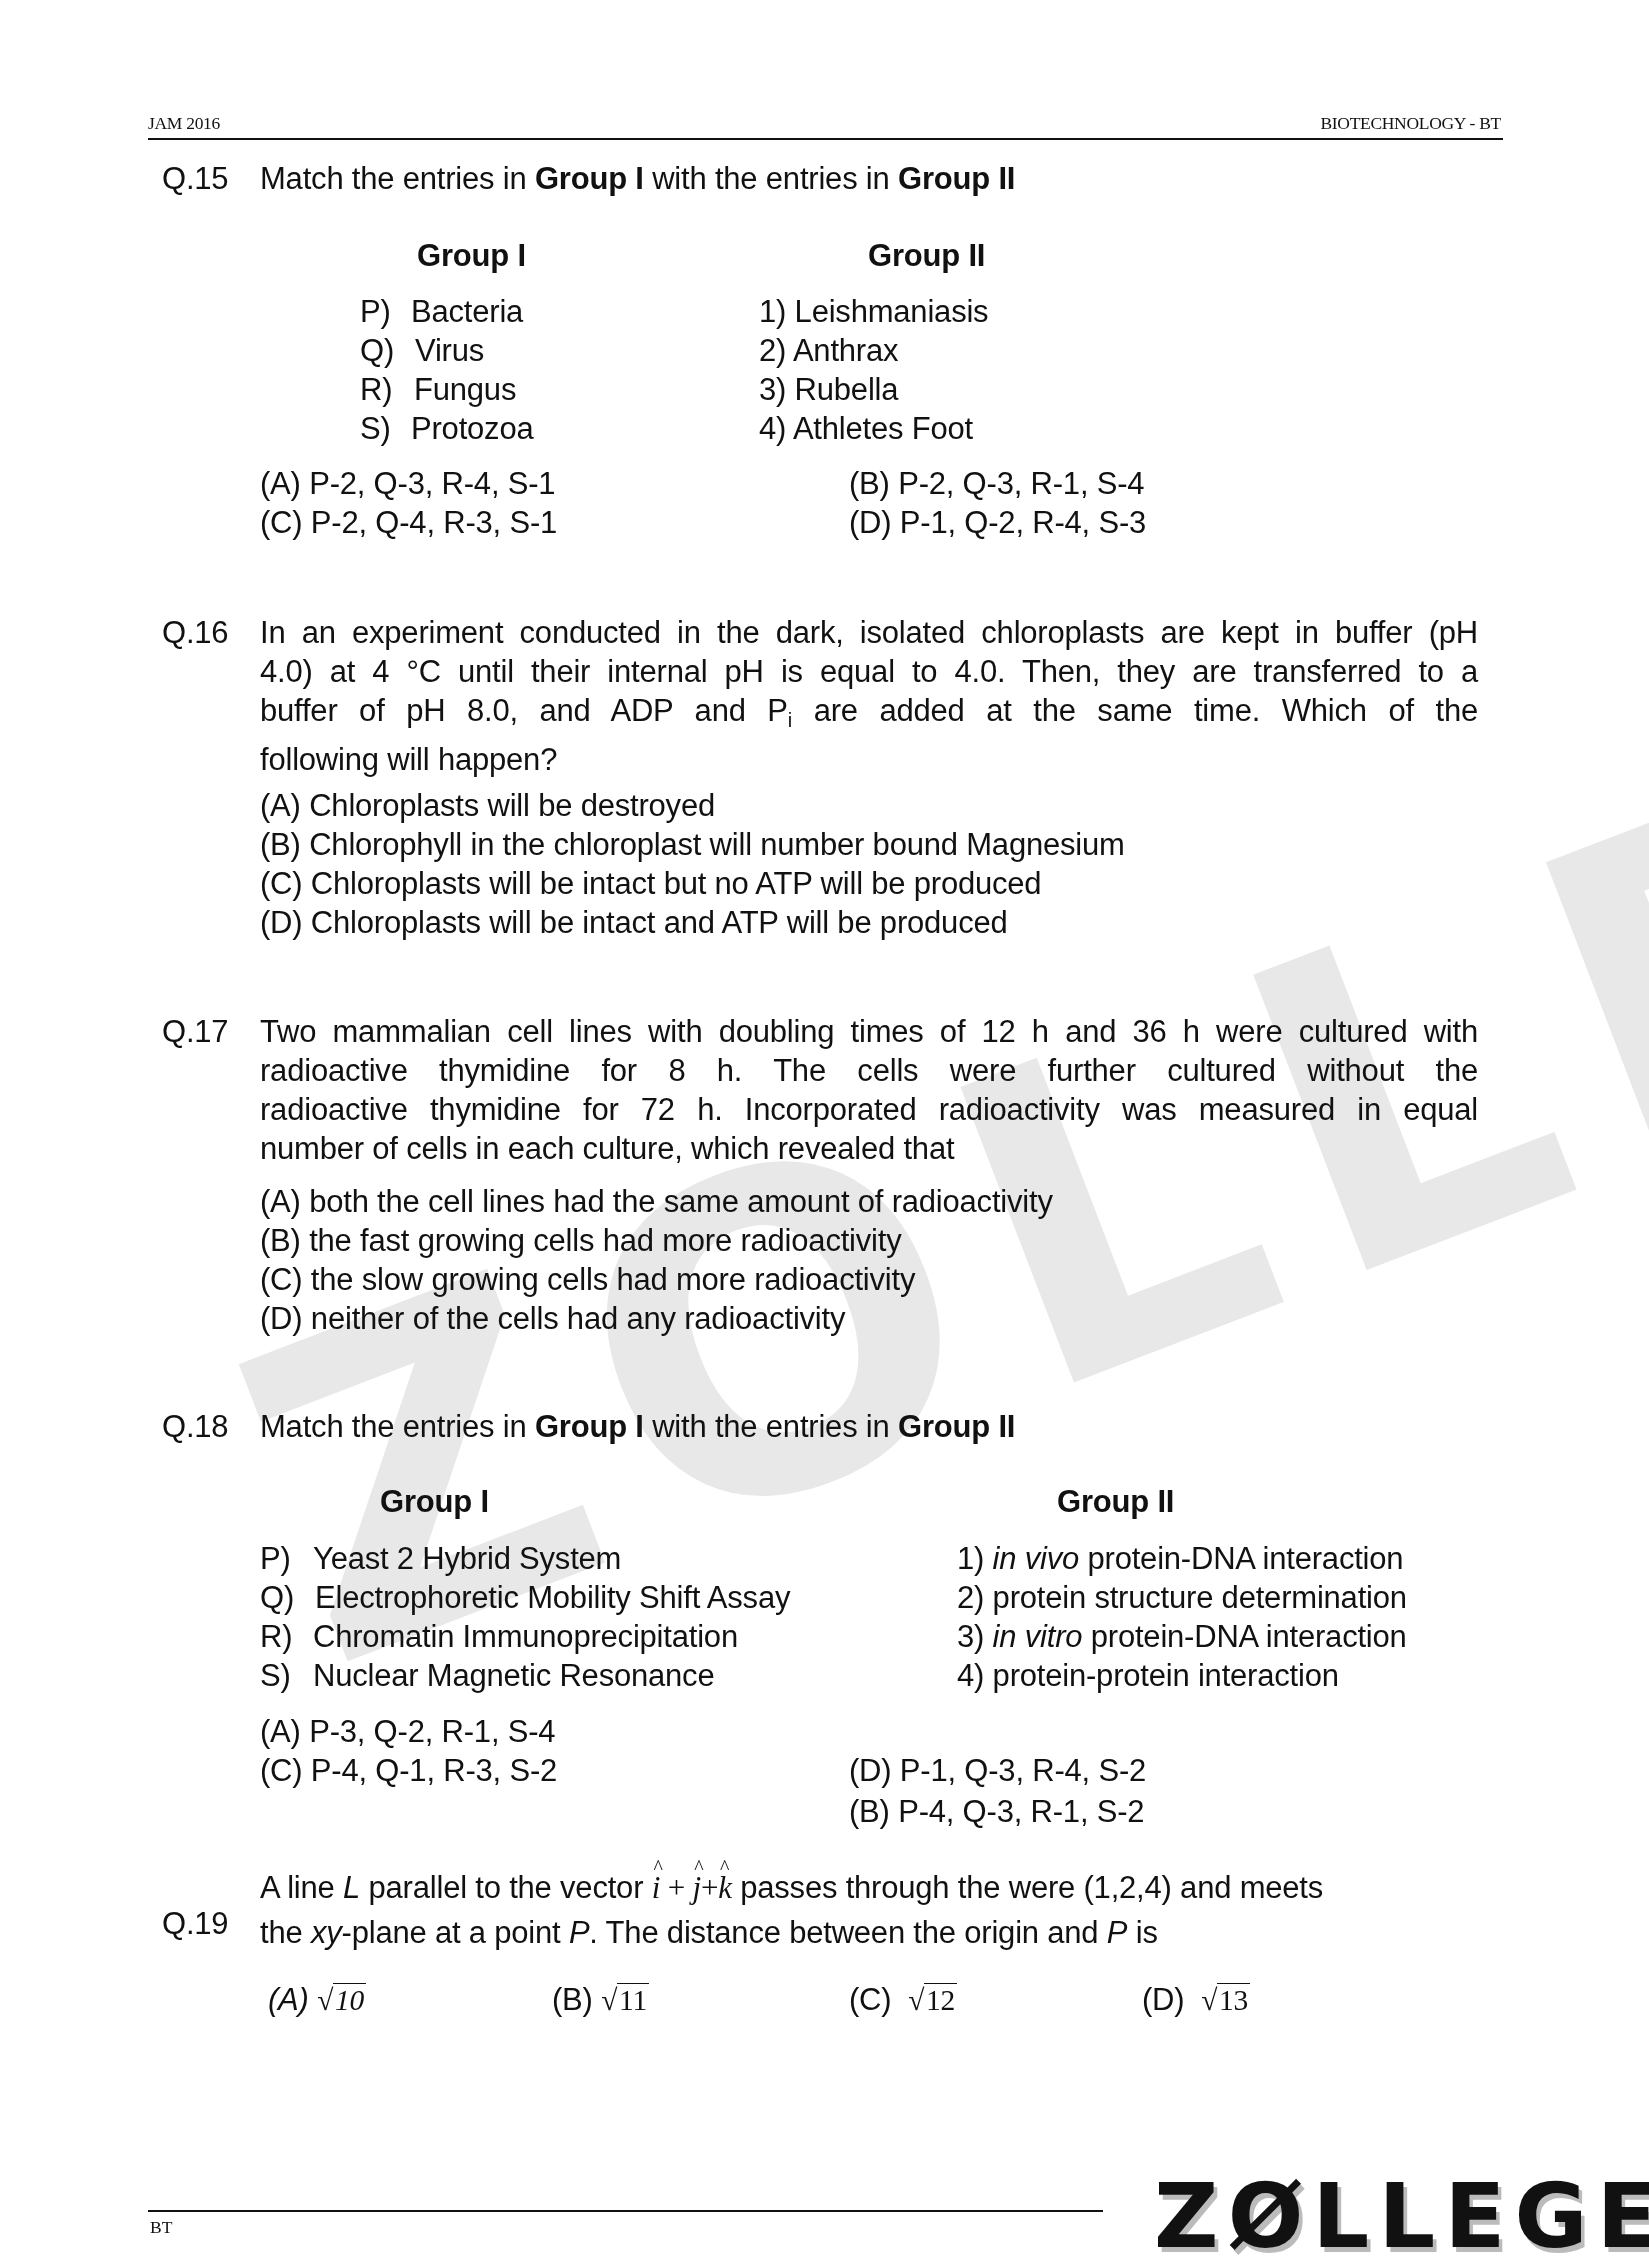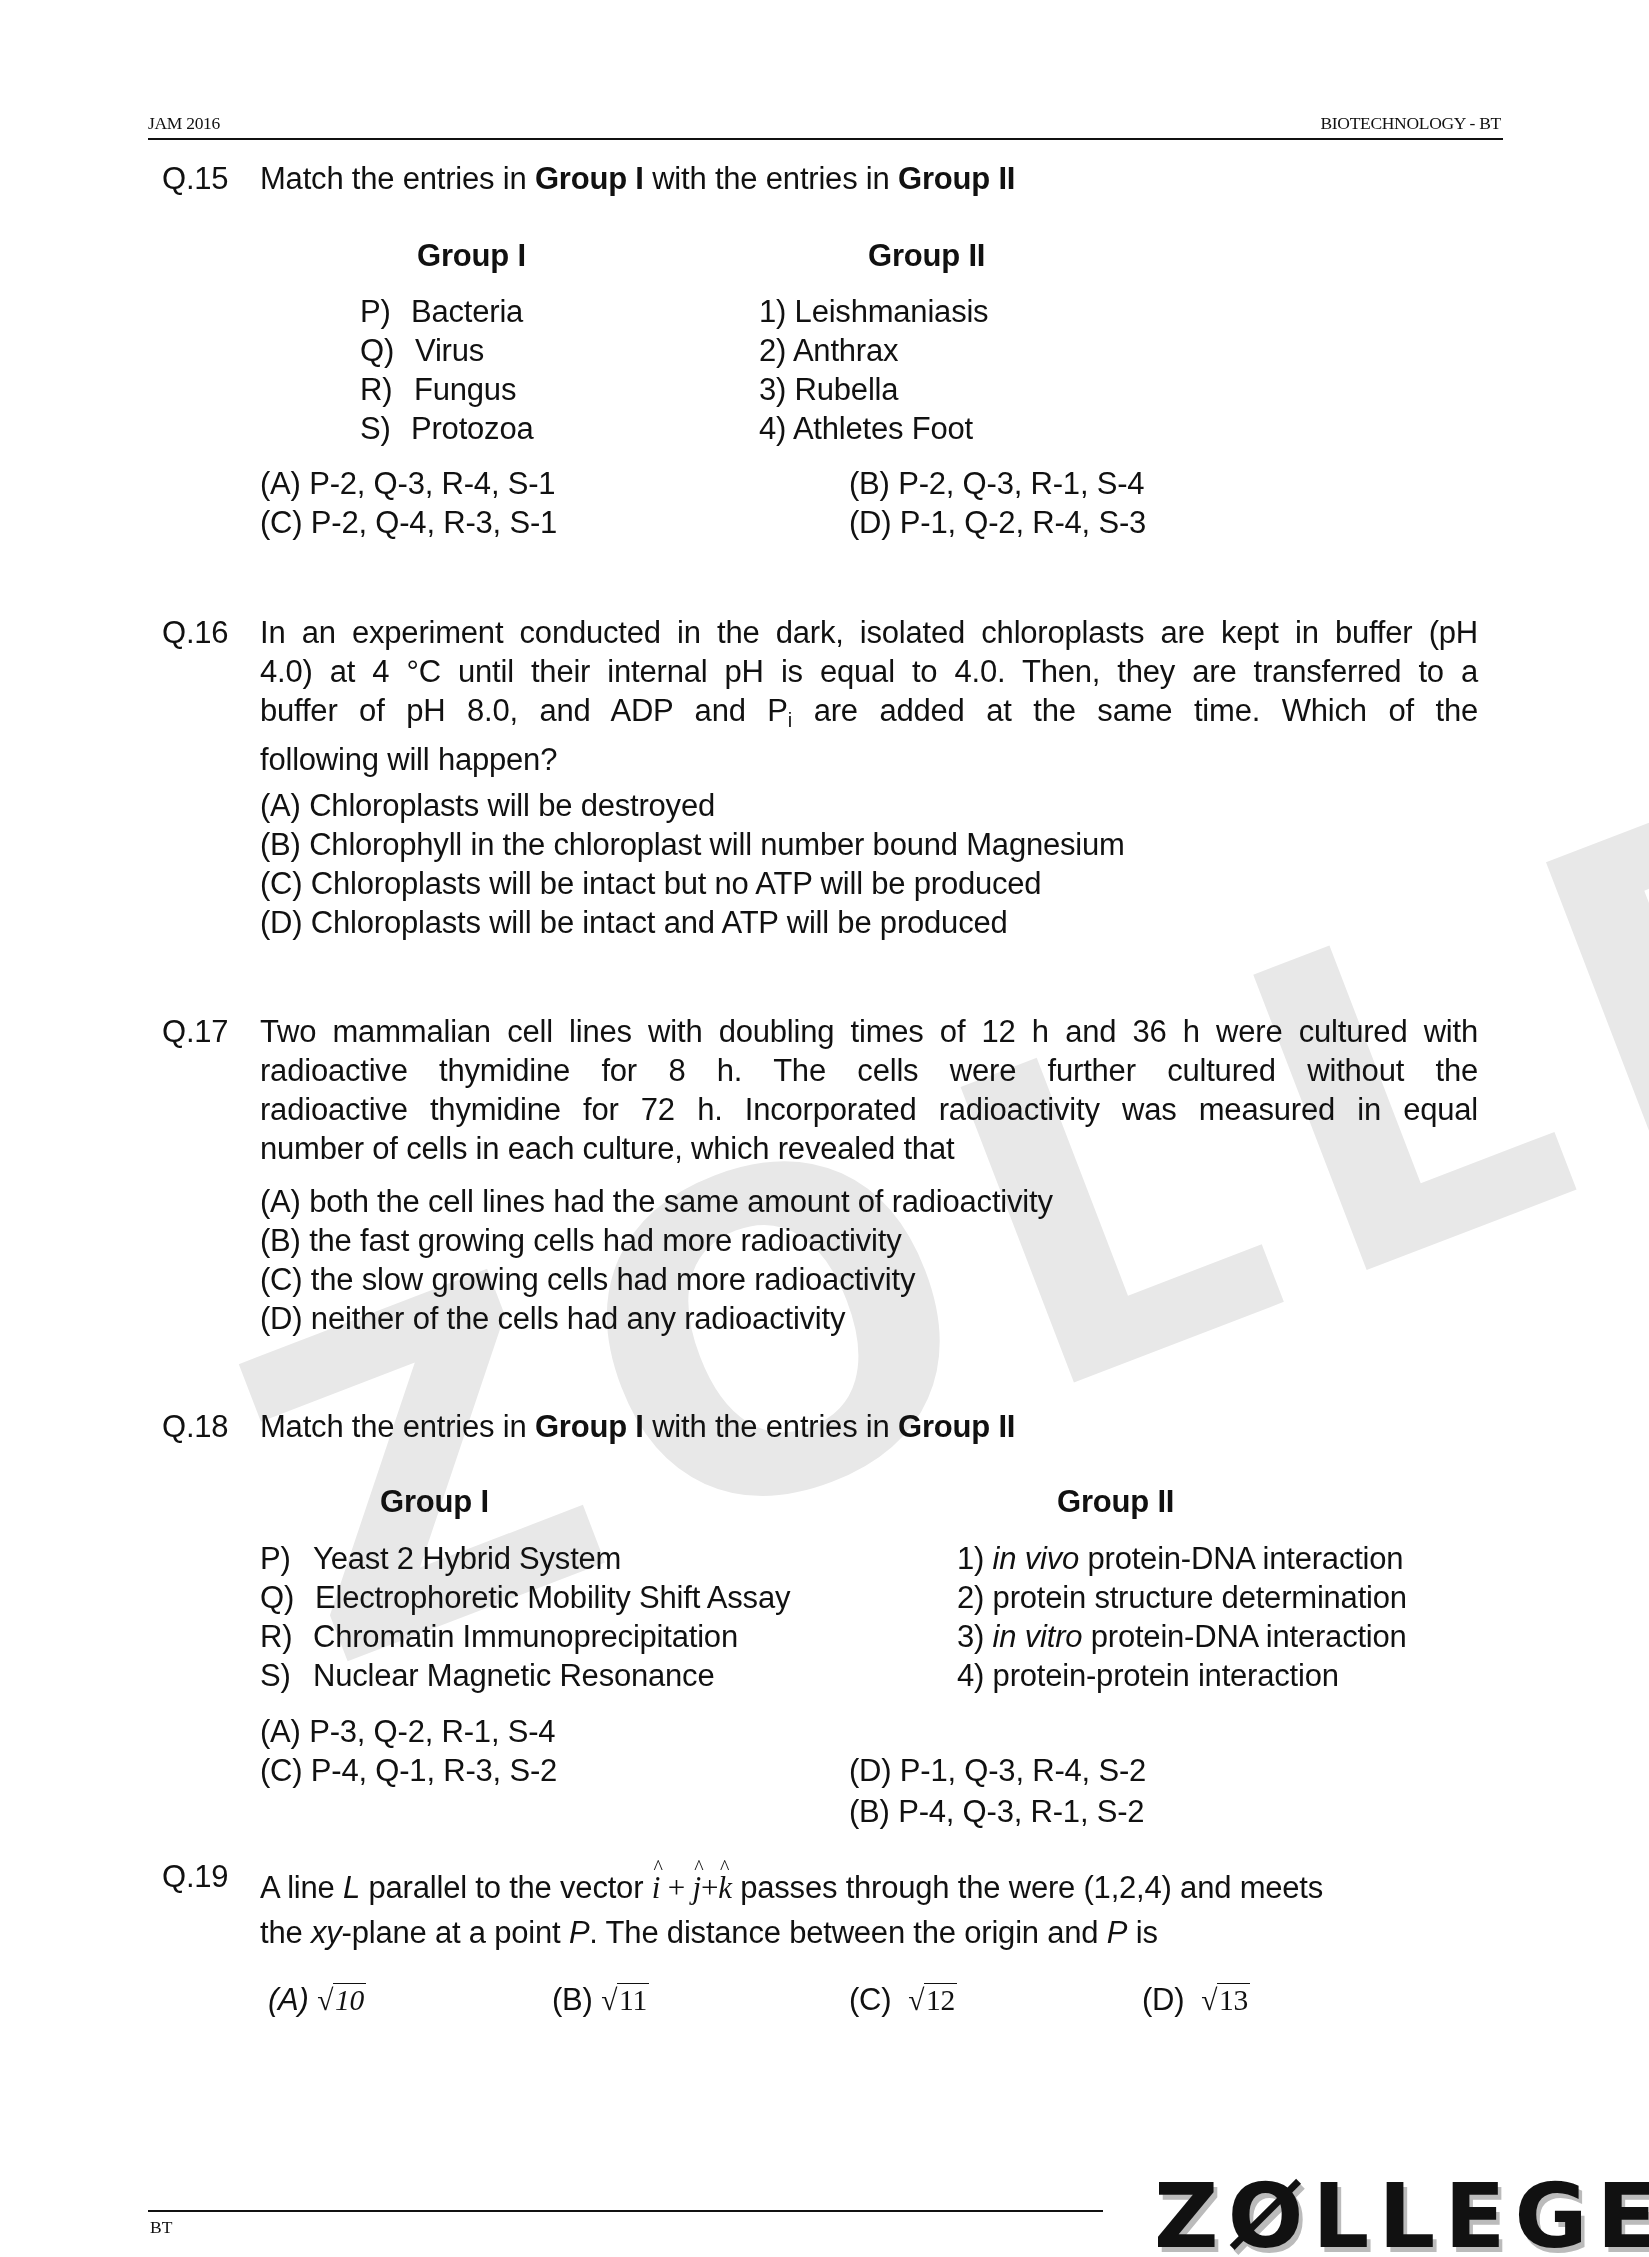--- a/index.html
+++ b/index.html
@@ -117,21 +117,21 @@
       <div><span>4)</span> <span>protein-protein interaction</span></div>
     </div>
 
     <div class="abs t" style="left:260px; top:1712px;"><span>(A)</span> <span>P-3, Q-2, R-1, S-4</span></div>
     <div class="abs t" style="left:849px; top:1792px;text-align:right;"><span>(B)</span> <span>P-4, Q-3, R-1, S-2</span></div>
     <div class="abs t" style="left:260px; top:1751px;"><span>(C)</span> <span>P-4, Q-1, R-3, S-2</span></div>
     <div class="abs t" style="left:849px; top:1751px;"><span>(D)</span> <span>P-1, Q-3, R-4, S-2</span></div>
   </section>
 
   <section>
-    <div class="abs t" style="left:162px; top:1857px;">Q.19</div>
+    <div class="abs t" style="left:162px; top:1904px;">Q.19</div>
     <div class="abs t" style="left:260px; top:1868px;">
       <span>A line </span><i>L</i><span> parallel to the vector </span><span class="hat">i</span><span class="serif"> + </span><span class="hat">j</span><span class="serif">+</span><span class="hat">k</span><span>  passes through the were (1,2,4) and meets</span>
     </div>
     <div class="abs t" style="left:260px; top:1913px;">
       <span>the </span><i>xy</i><span>-plane at a point </span><i>P</i><span>. The distance between the origin and </span><i>P</i><span> is</span>
     </div>
     <div class="abs t" style="left:268px; top:1980px;font-style:italic;"><span>(A)</span> <span class="sqrt">√<span class="rad">10</span></span></div>
     <div class="abs t" style="left:552px; top:1980px;"><span>(B)</span> <span class="sqrt">√<span class="rad">11</span></span></div>
     <div class="abs t" style="left:849px; top:1980px;"><span>(C)</span>&nbsp; <span class="sqrt">√<span class="rad">12</span></span></div>
     <div class="abs t" style="left:1142px; top:1980px;"><span>(D)</span>&nbsp; <span class="sqrt">√<span class="rad">13</span></span></div>

